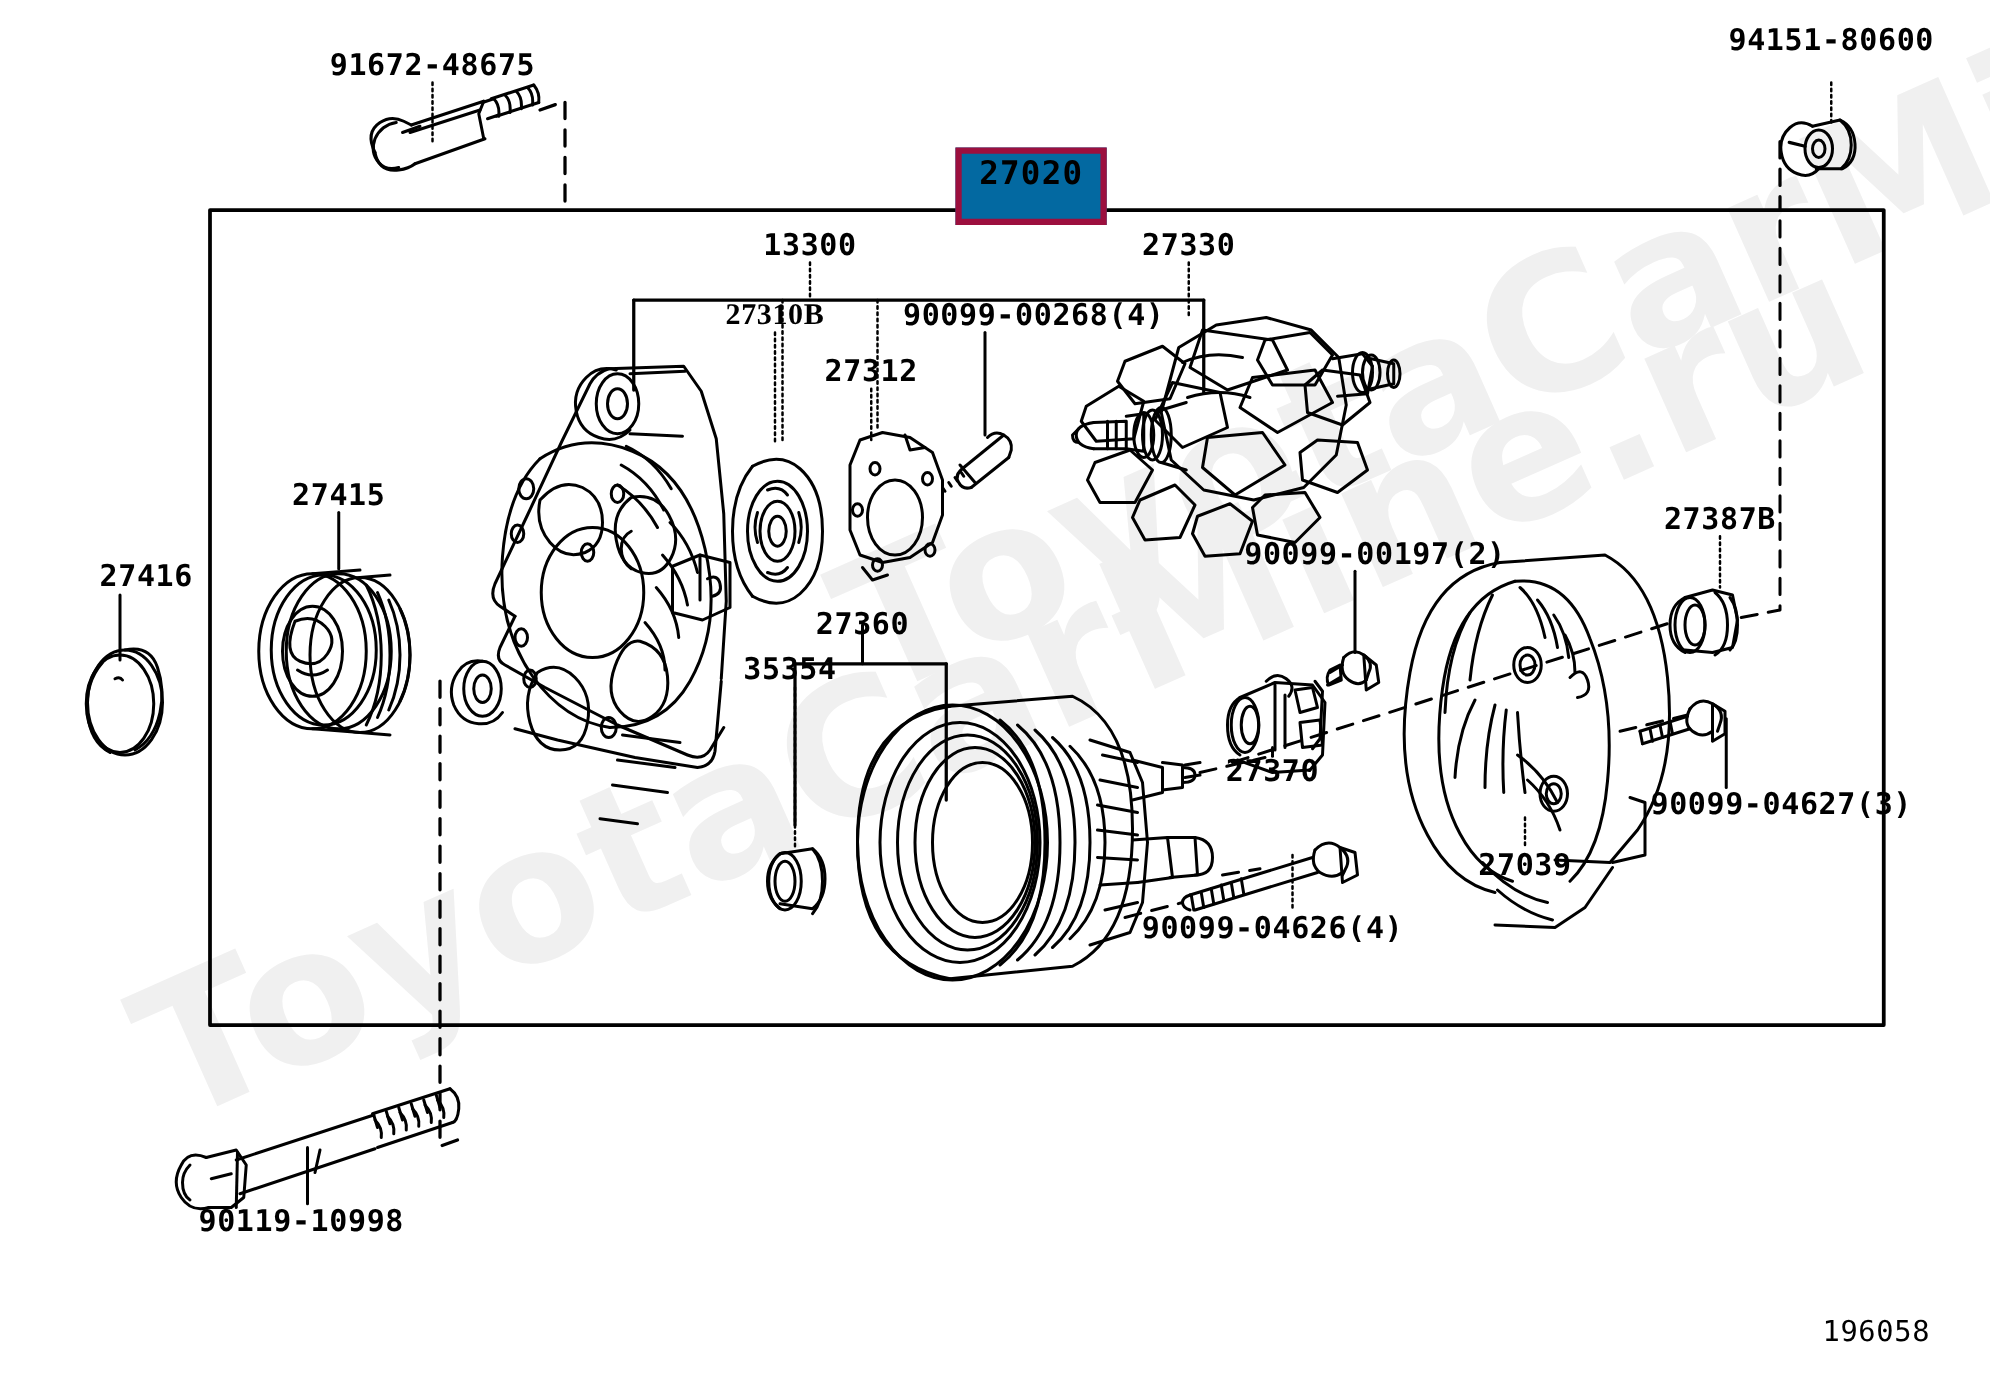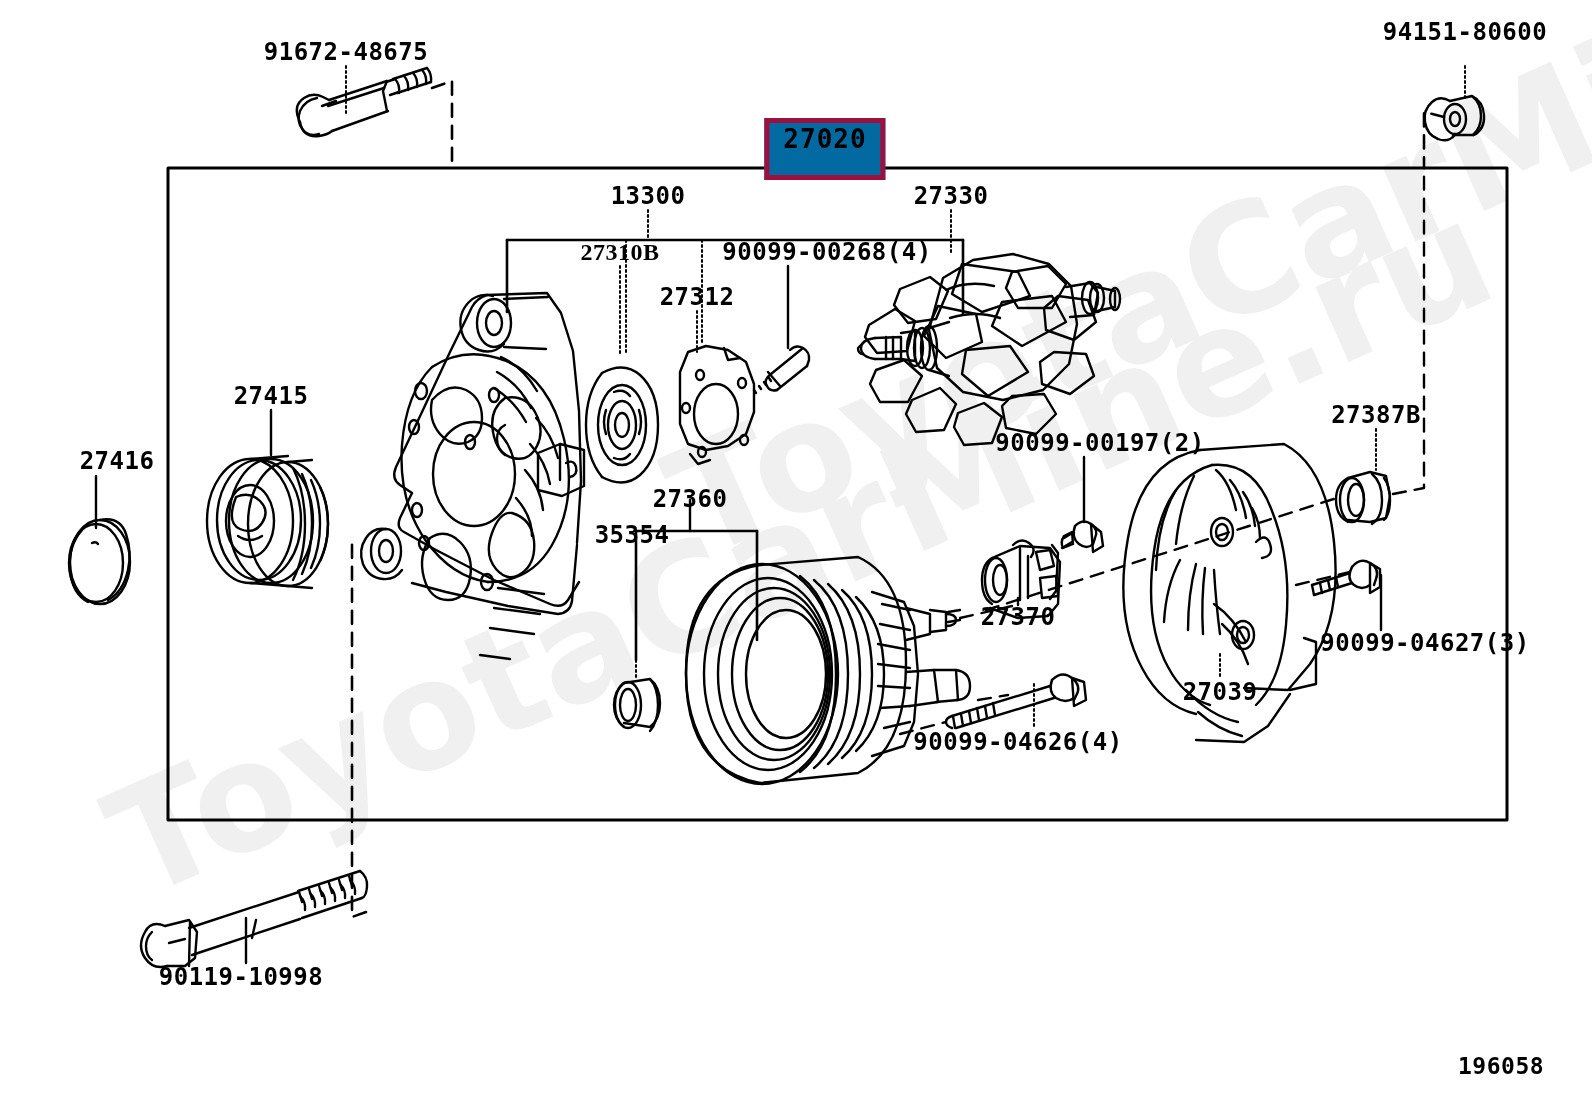--- a/index.html
+++ b/index.html
@@ -50,21 +50,21 @@
     color: #000000;
     letter-spacing: 1px;
     line-height: 1.05;
     transform: translateX(-50%);
   }
   #corner-num {
     position: absolute;
     z-index: 5;
     font-family: "DejaVu Sans Mono", "Liberation Mono", monospace;
     font-size: 23px;
-    font-weight: 700;
+    font-weight: 400;
     color: #000000;
     letter-spacing: 0.5px;
   }
 </style>
 </head>
 <body>
 
 <div id="stage">
 
   <svg id="wm-layer" class="layer" viewBox="0 0 1592 1099">

